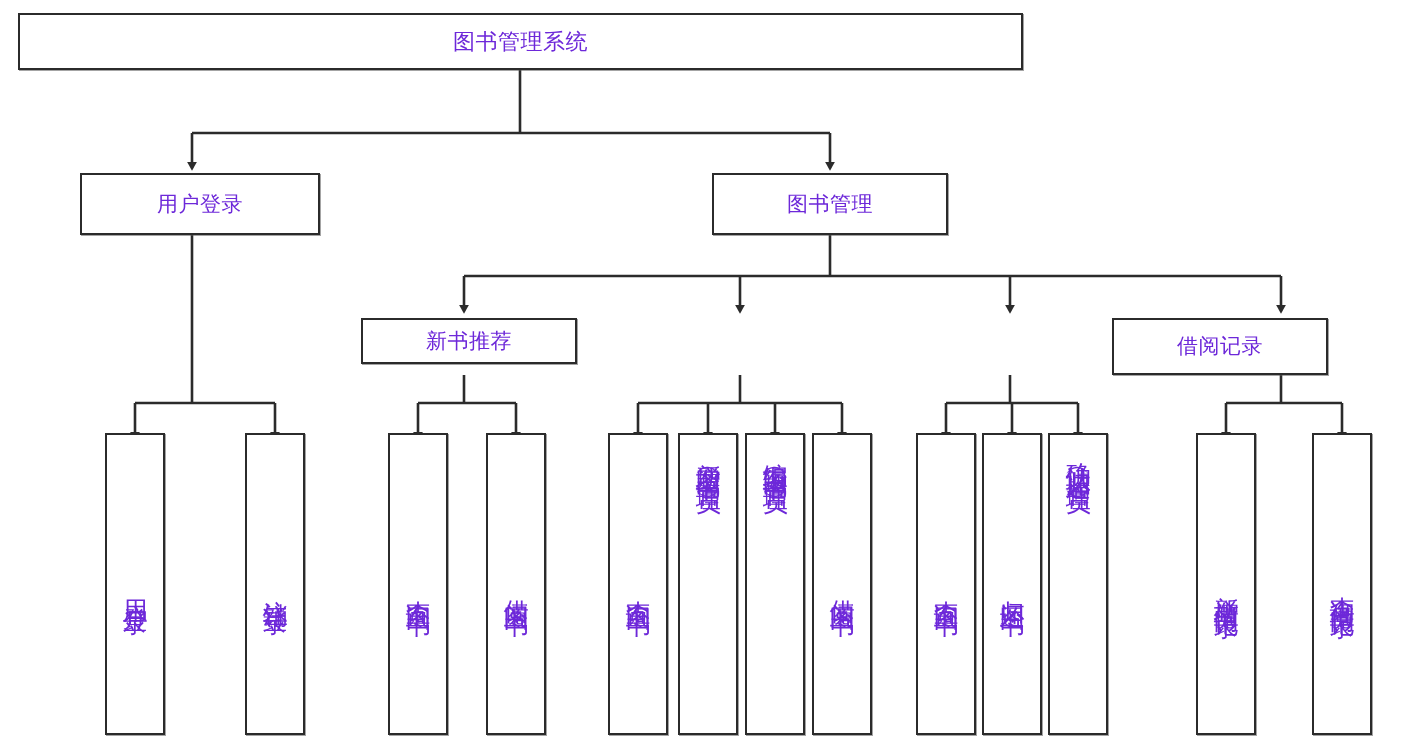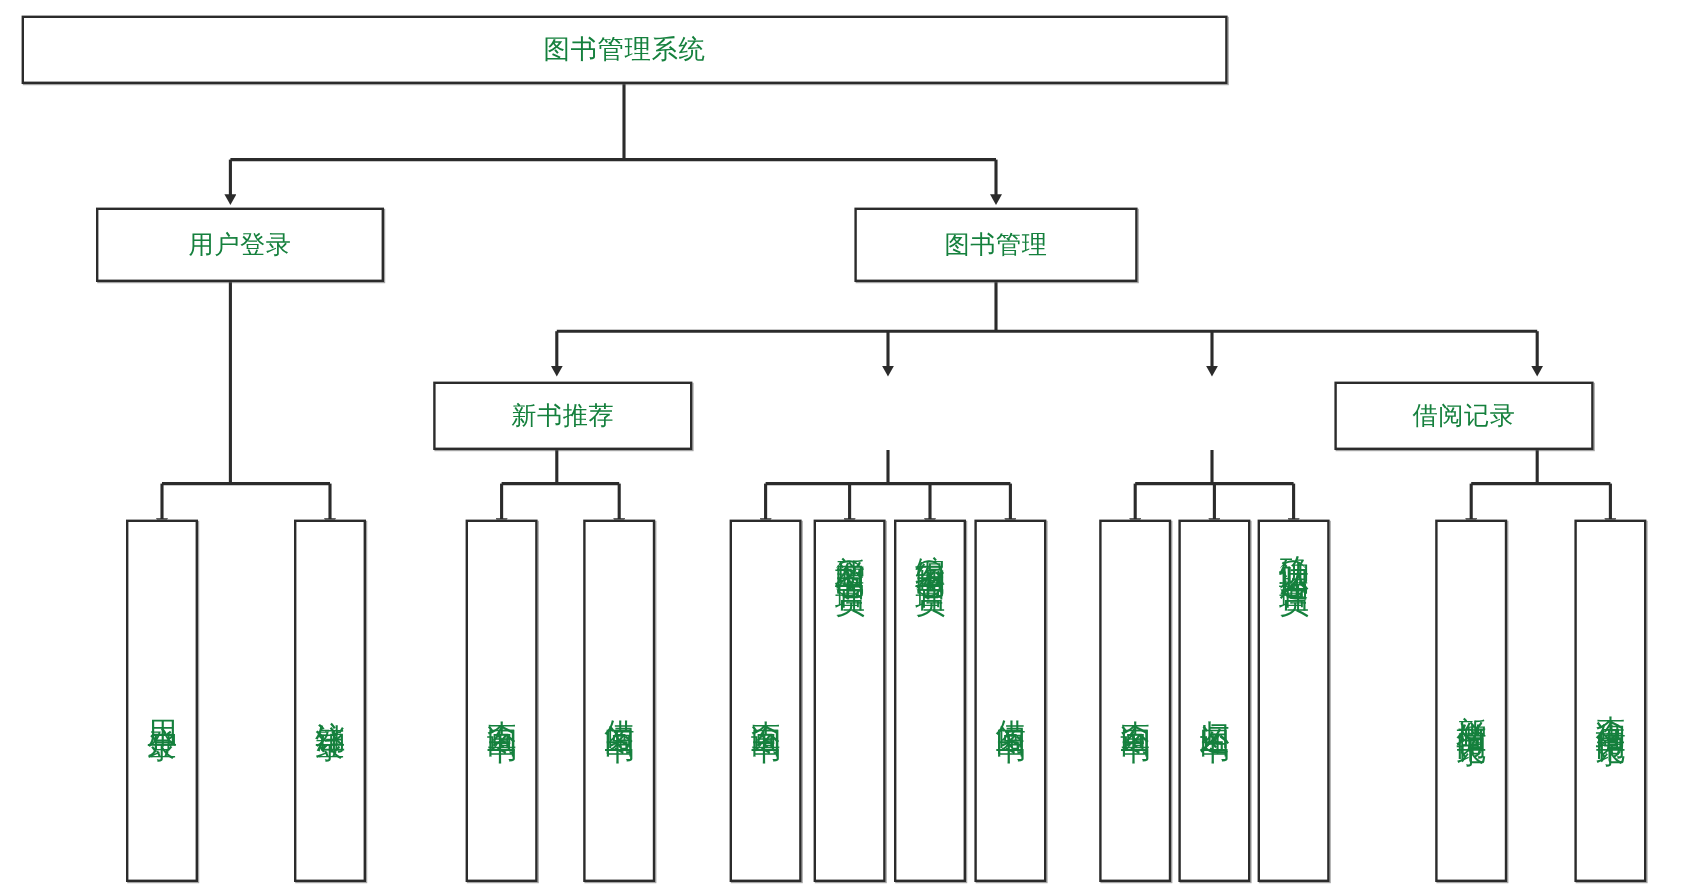--- a/index.html
+++ b/index.html
@@ -28,21 +28,21 @@
   }
   .node {
     position: absolute;
     box-sizing: border-box;
     background: #ffffff;
     border: 2px solid #2b2b2b;
     box-shadow: 1px 1px 0 rgba(90,90,90,0.55);
     display: flex;
     align-items: center;
     justify-content: center;
-    color: #15803d;
+    color: #6d28d9;
   }
   .node .label {
     display: block;
     text-align: center;
     line-height: 1.18;
     white-space: nowrap;
   }
   
   .node.h .label {
     font-size: 21px;
@@ -135,21 +135,21 @@
     <span class="label">图书管理系统</span>
   </div>
 
   <div class="node h" style="left:80px;  top:173px; width:240px; height:62px;">
     <span class="label">用户登录</span>
   </div>
   <div class="node h" style="left:712px; top:173px; width:236px; height:62px;">
     <span class="label">图书管理</span>
   </div>
 
-  <div class="node h" style="left:361px;  top:318px; width:216px; height:57px;">
+  <div class="node h" style="left:361px;  top:318px; width:216px; height:46px;">
     <span class="label">新书推荐</span>
   </div>
   <div class="node h" style="left:1112px; top:318px; width:216px; height:57px;">
     <span class="label">借阅记录</span>
   </div>
 
   <div class="node v mid" style="left:105px; top:433px; width:60px; height:302px;">
     <span class="label">用户登录</span>
   </div>
   <div class="node v mid" style="left:245px; top:433px; width:60px; height:302px;">

